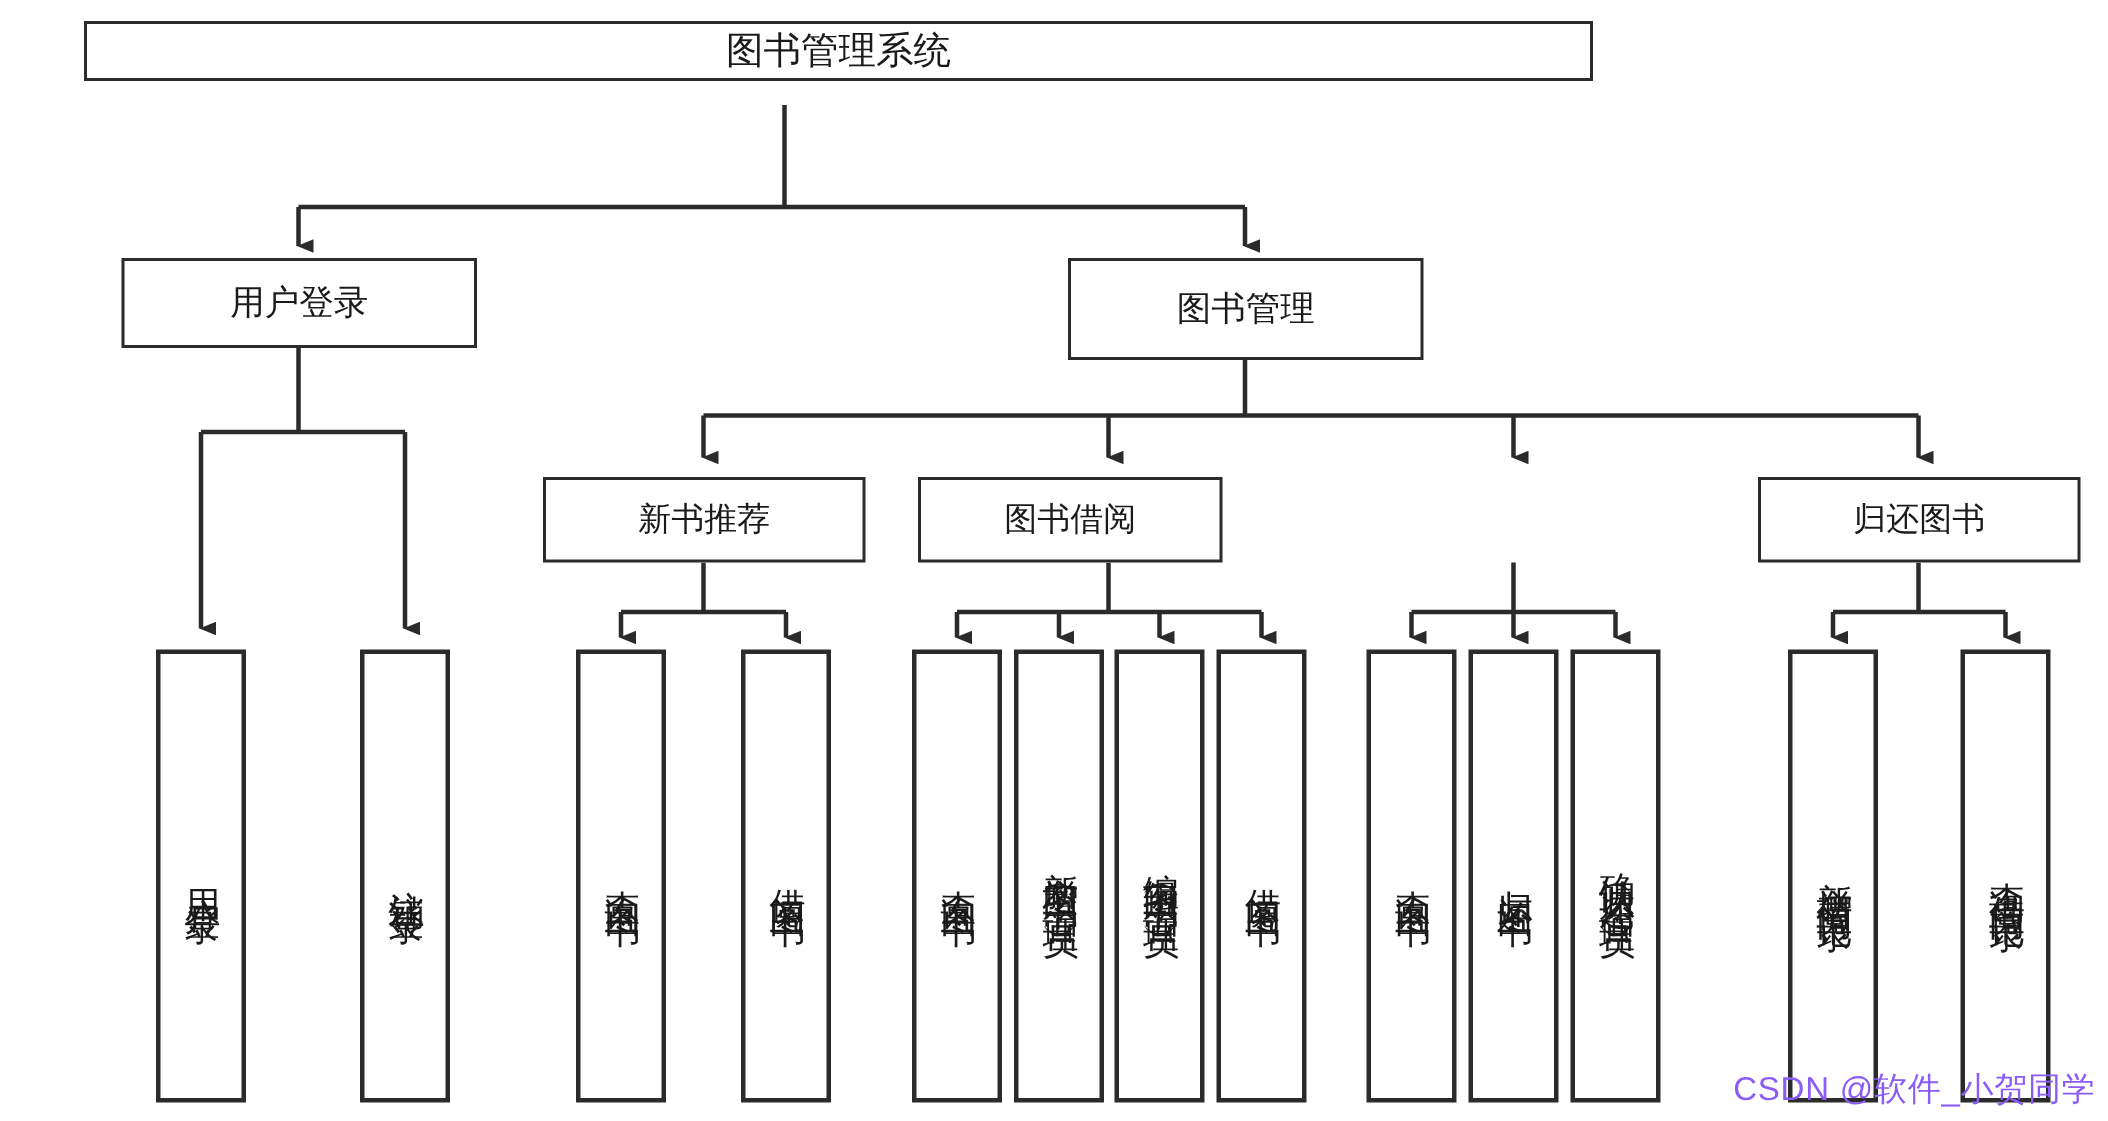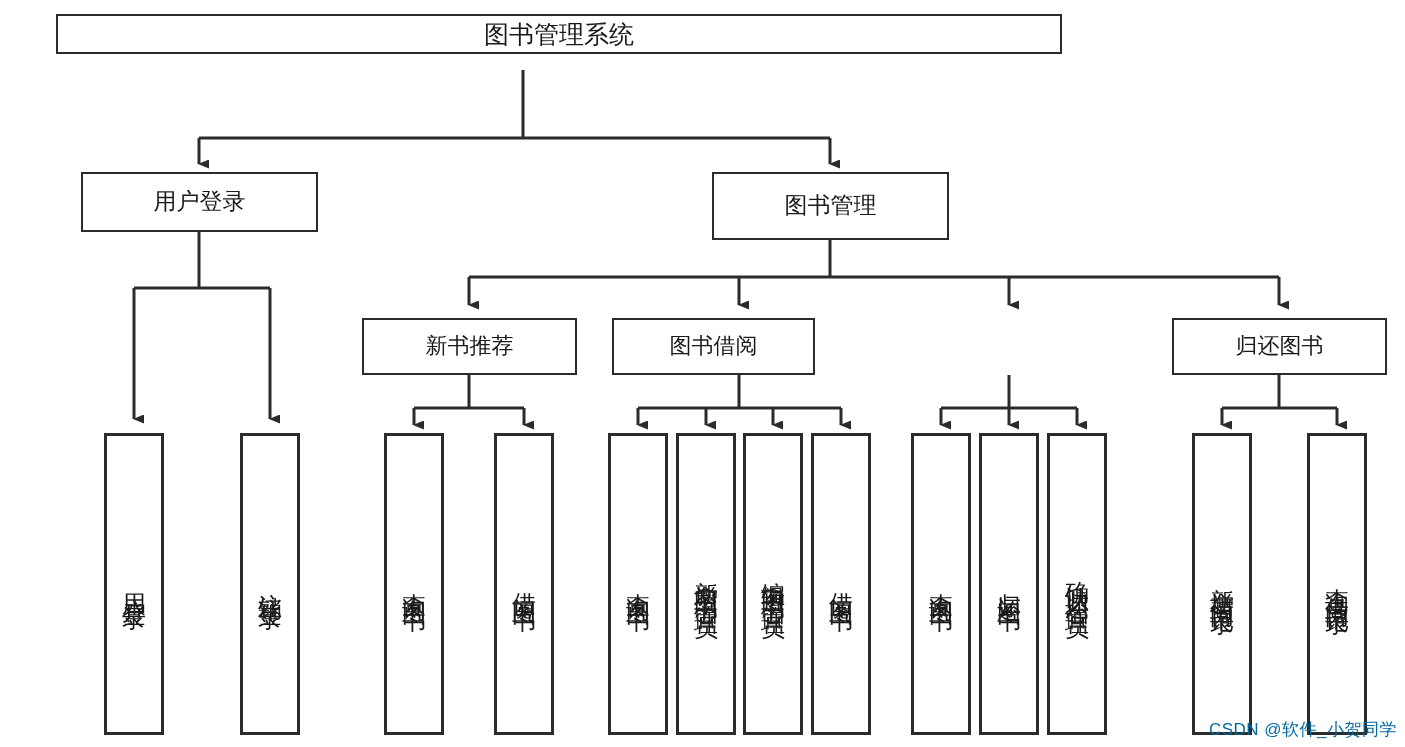--- a/index.html
+++ b/index.html
@@ -55,22 +55,22 @@
     font-size: 24px;
     letter-spacing: 5px;
     line-height: 1;
     white-space: nowrap;
     max-height: 290px;
   }
   .watermark {
     position: absolute;
     right: 8px;
     bottom: 6px;
-    font-size: 17px;
-    color: #0369a1;
+    font-size: 22px;
+    color: #8b5cf6;
     z-index: 5;
     letter-spacing: 0.5px;
     white-space: nowrap;
   }
 </style>
 </head>
 <body>
 
 <div id="canvas">
 

